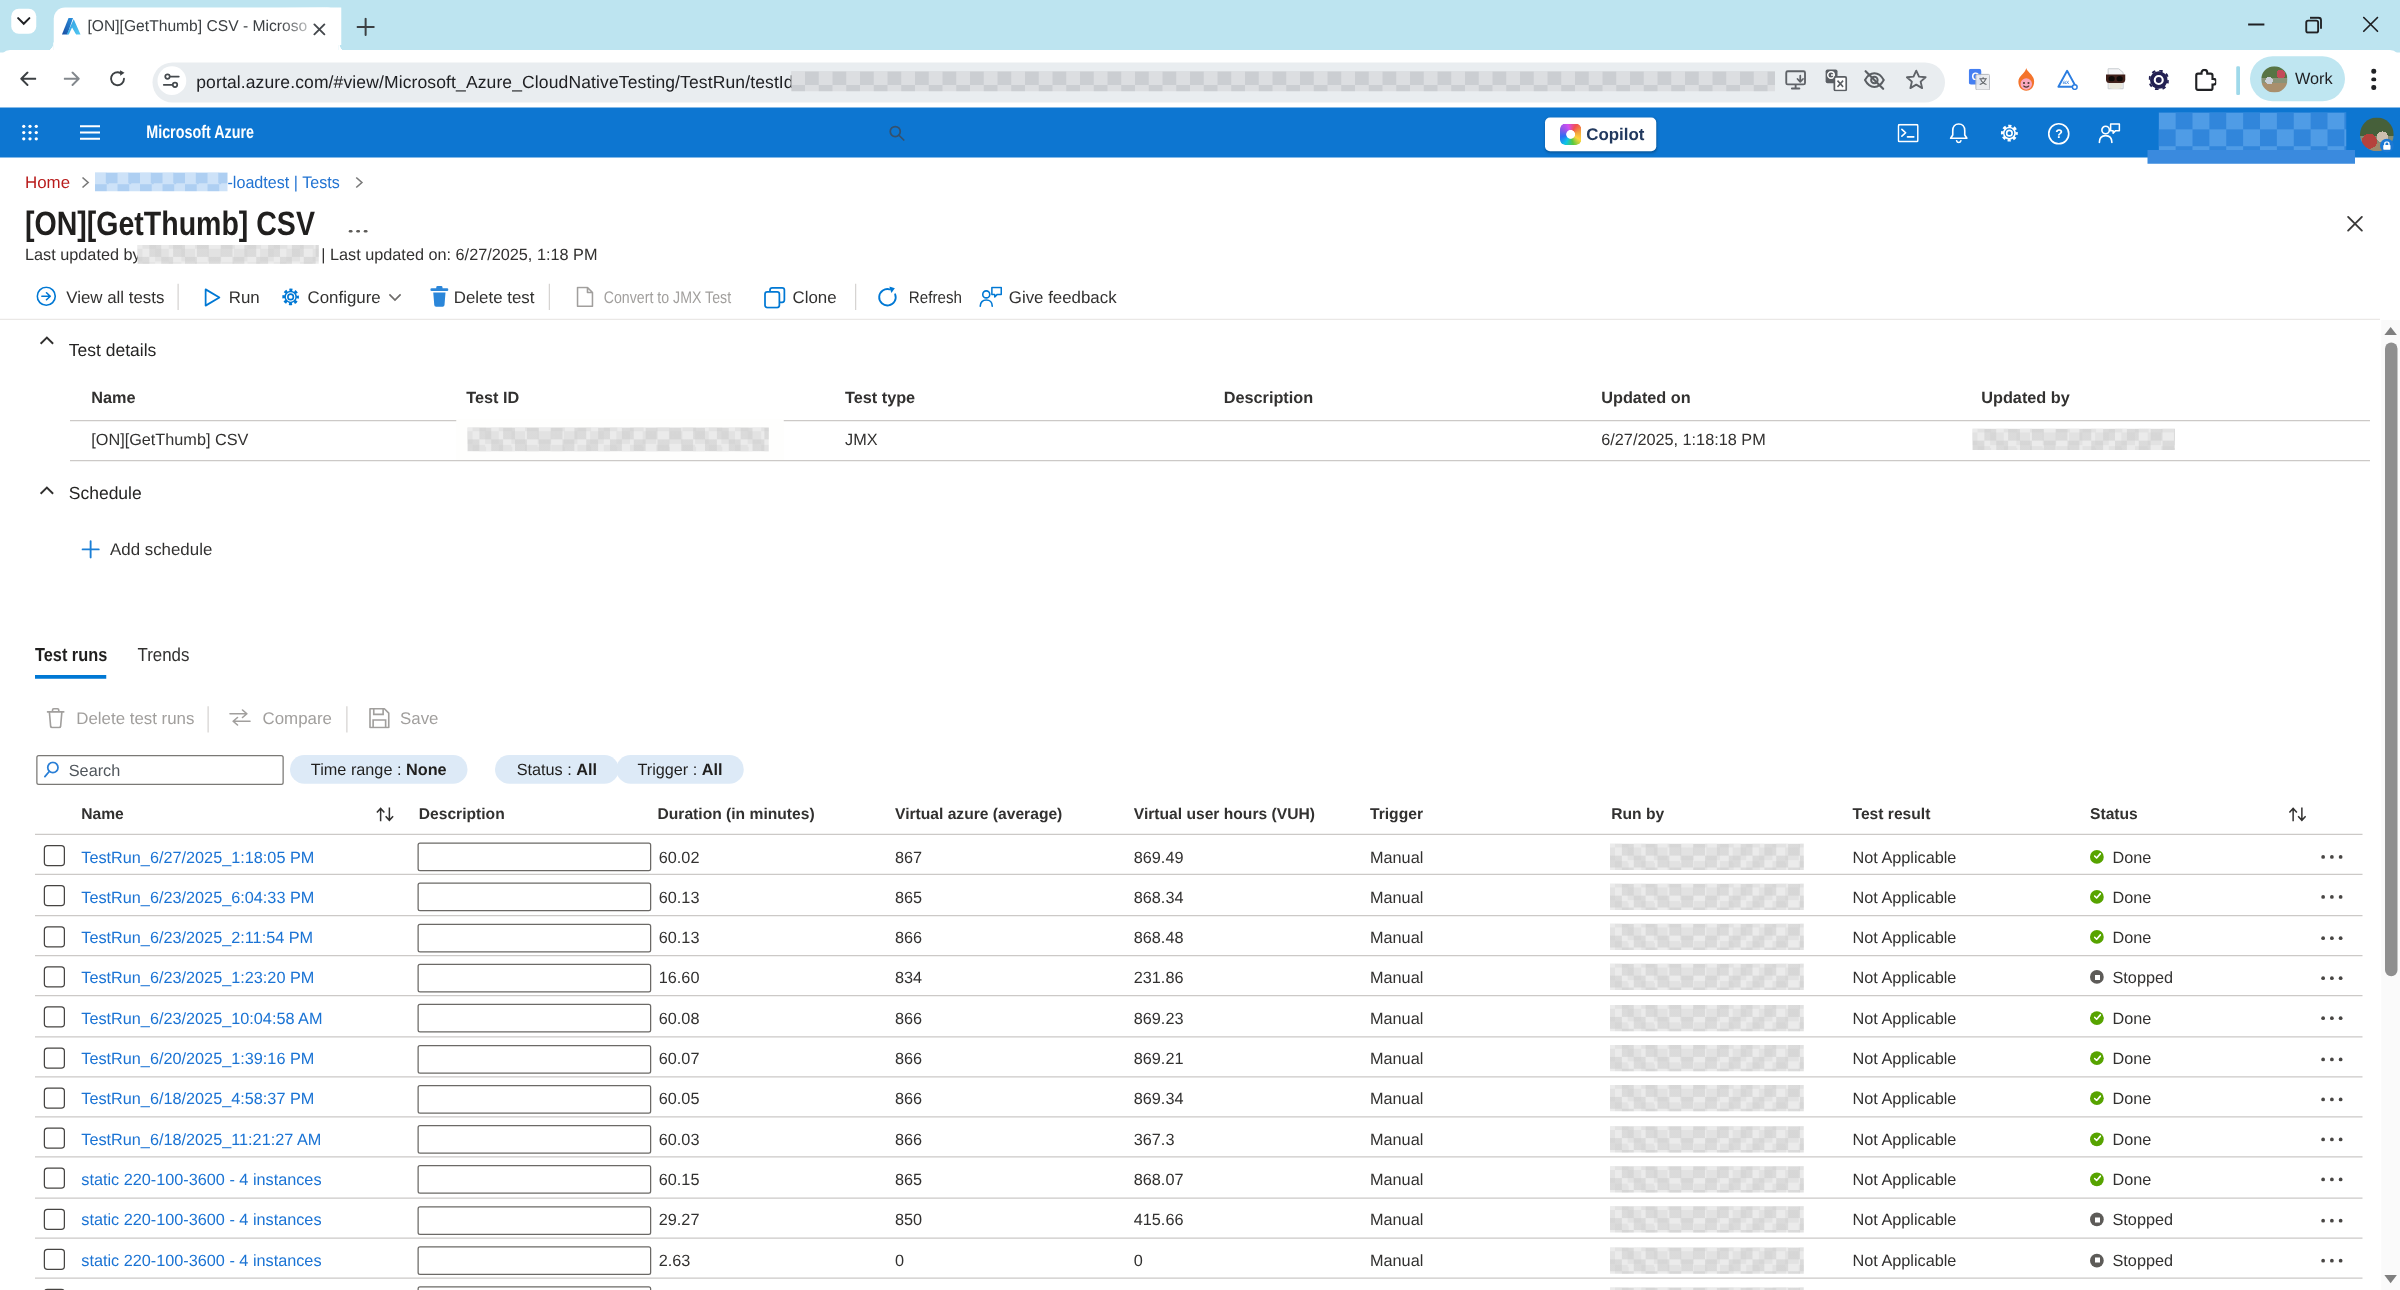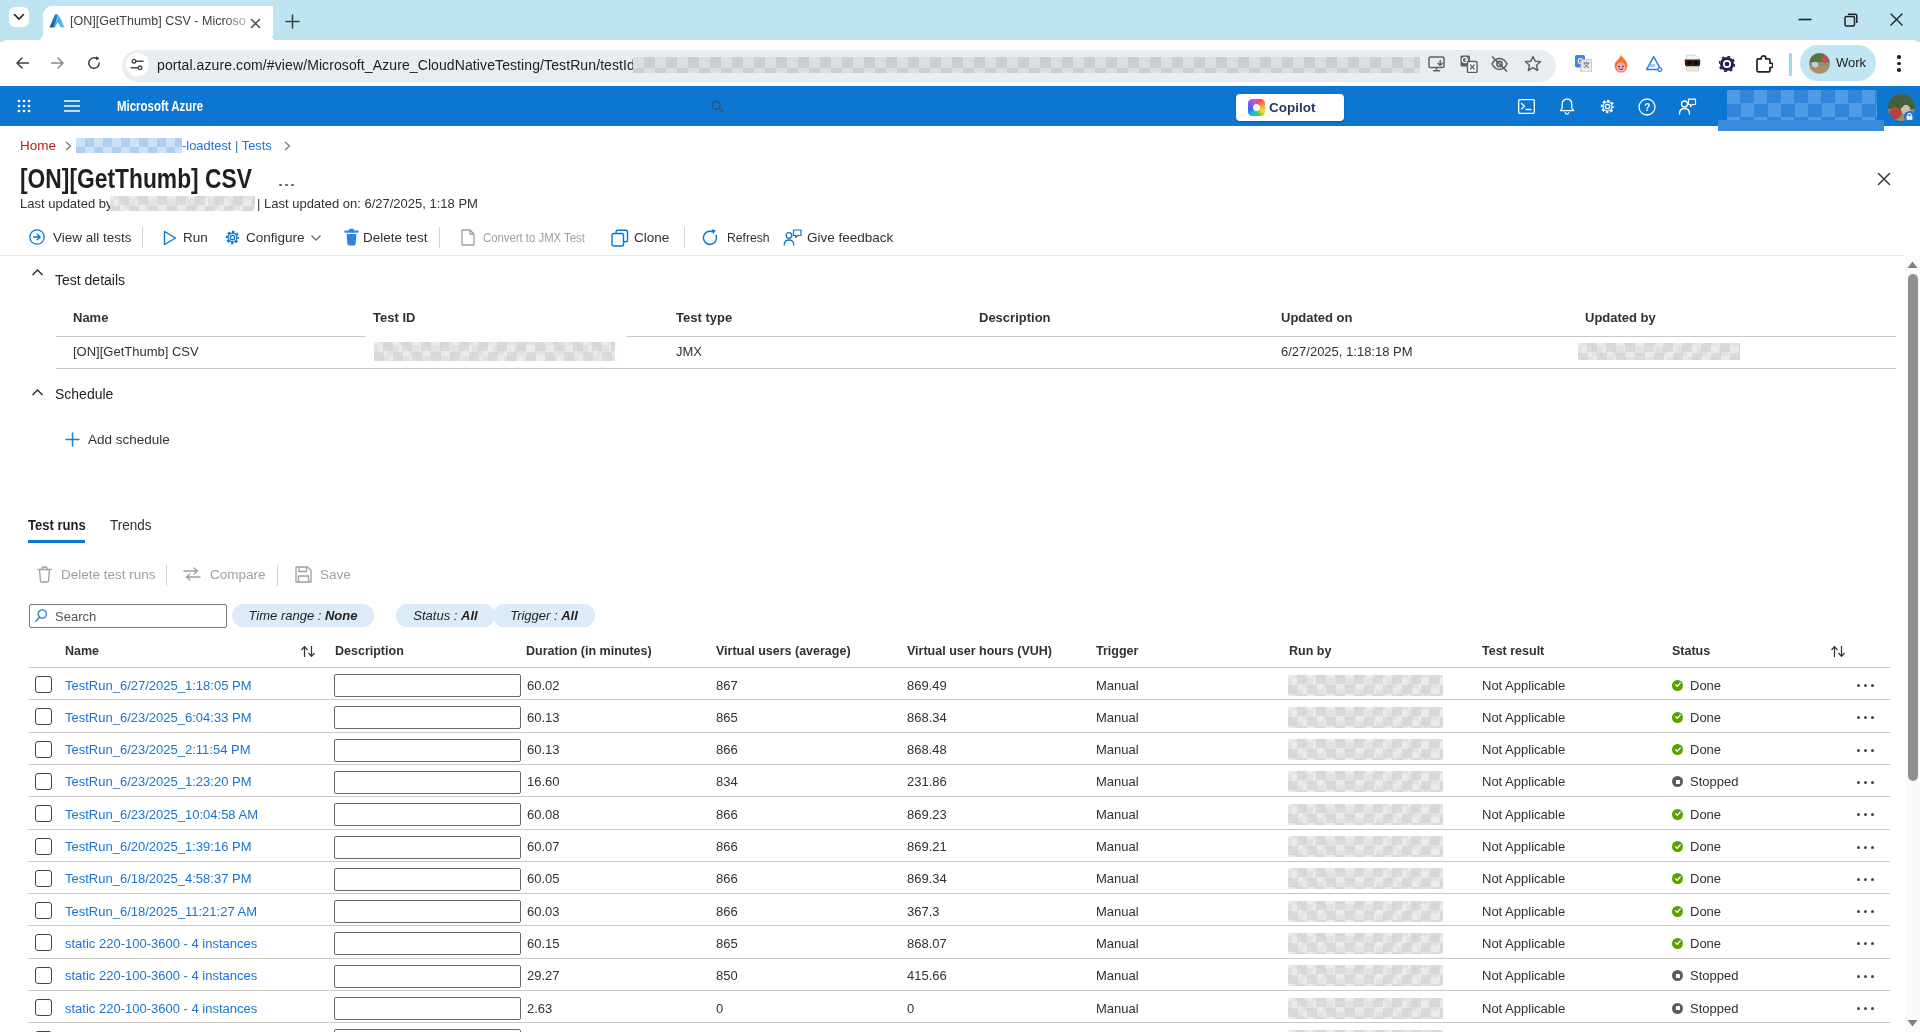--- a/index.html
+++ b/index.html
@@ -25,21 +25,21 @@
   #profpill { position:absolute; left:1800px; top:45px; width:76px; height:36px; background:#bfe6f1; border-radius:18px; }
   #profpill .av { position:absolute; left:9px; top:7.5px; width:21px; height:21px; border-radius:50%;
      background:radial-gradient(circle at 75% 30%, #c44b5a 0 3.5px, transparent 3.5px), radial-gradient(circle at 30% 55%, #cbd0d8 0 3px, transparent 3px), linear-gradient(180deg,#587444 0 45%, #8a9378 45% 62%, #a98f6d 62%); }
   #profpill .wk { position:absolute; left:36px; top:10px; font-size:13px; color:#202124; }
 
   
   #azbar { position:absolute; left:0; top:86px; width:1920px; height:40px; background:#0d76d1; }
   #azbrand { position:absolute; left:117px; top:98px; font-size:14.5px; font-weight:bold; color:#fff; transform:scaleX(0.79); transform-origin:0 0; }
   #azsearch { position:absolute; left:700px; top:94px; width:519px; height:26px; background:#c3dcf1; border-radius:2px; }
   #azsearch .ph { position:absolute; left:29px; top:5.5px; font-size:13px; color:#33506c; }
-  #copilot { position:absolute; left:1236px; top:94px; width:108px; height:27px; background:#fff; border-radius:4px; box-shadow:0 1px 2px rgba(0,0,0,.25); }
+  #copilot { position:absolute; left:1236px; top:94px; width:89px; height:27px; background:#fff; border-radius:4px; box-shadow:0 1px 2px rgba(0,0,0,.25); }
   #copilot .cl { position:absolute; left:12px; top:5px; width:17px; height:17px; border-radius:4px;
      background:conic-gradient(from 210deg, #0cc5e8, #2a6df4, #8a57e8, #d44ff0, #f25050, #f2a33c, #ffd43c, #59c93c, #0cc5e8);
      -webkit-mask:radial-gradient(circle at 50% 50%, transparent 0 3.2px, #000 3.8px); }
   #copilot .ct { position:absolute; left:33px; top:5.5px; font-size:13.5px; font-weight:bold; color:#22395e; }
   #azblur { position:absolute; left:1727px; top:90px; width:150px; height:30px; }
   #azav { position:absolute; left:1888px; top:94px; width:27px; height:27px; border-radius:50%;
      background:radial-gradient(circle at 28% 70%, #b5423c 0 6px, transparent 6px), radial-gradient(circle at 66% 58%, #cdbfae 0 4.5px, transparent 4.5px), linear-gradient(180deg,#46603a 0 55%, #848d74 55% 75%, #9d8a6b 75%); }
   #azlock { position:absolute; left:1903.5px; top:110.5px; width:11px; height:11px; border-radius:50%; background:#1b78d4; }
 
   
@@ -63,21 +63,21 @@
   .thinline { position:absolute; height:1px; background:#ccc9c7; }
 
   
   #tabruns { position:absolute; left:28px; top:516px; font-size:15px; font-weight:bold; color:#201f1e; transform:scaleX(0.87); transform-origin:0 0; }
   #tabtrends { position:absolute; left:110px; top:516px; font-size:15px; color:#323130; transform:scaleX(0.9); transform-origin:0 0; }
   #tabline { position:absolute; left:28px; top:540px; width:57px; height:3px; background:#0078d4; }
 
   
   #srch { position:absolute; left:29px; top:604px; width:198px; height:24px; border:1.5px solid #7a7875; border-radius:2px; background:#fff; }
   #srch .ph { position:absolute; left:25px; top:4px; font-size:13px; color:#50565c; }
-  .pill { position:absolute; top:604px; height:23px; background:#ddeaf7; border-radius:11.5px; font-size:13px; color:#201f1e; text-align:center; line-height:23px;font-style:italic; }
+  .pill { position:absolute; top:604px; height:23px; background:#ddeaf7; border-radius:11.5px; font-size:13px; color:#201f1e; text-align:center; line-height:23px; }
 
   
   .th { position:absolute; font-size:12.5px; font-weight:bold; color:#323130; white-space:nowrap; }
   .td { position:absolute; font-size:13px; color:#323130; white-space:nowrap; }
   .tdl { position:absolute; font-size:13px; color:#1a73d4; white-space:nowrap; }
   .cb { position:absolute; left:35px; width:17px; height:17px; border:1.8px solid #464442; border-radius:3px; background:#fff; }
   .dinput { position:absolute; left:334px; width:187px; height:23px; border:1px solid #6b6966; border-radius:2px; background:#fff; }
   .rline { position:absolute; left:28px; width:1862px; height:1px; background:#ccc9c7; }
   .runby { position:absolute; left:1288px; width:155px; height:21px; }
   .dots3 { position:absolute; left:1857px; width:20px; height:4px; }
@@ -417,21 +417,21 @@
   <div class="pill" style="left:396px;width:99px">Status : <b>All</b></div>
   <div class="pill" style="left:493px;width:102px">Trigger : <b>All</b></div>
 
   <div class="th" style="left:65px;top:644px">Name</div>
   <svg class="abs" style="left:300px;top:645px" width="16" height="13" viewBox="0 0 16 13">
       <path d="M4.5 12 V2 M1.5 5 L4.5 1.7 L7.5 5" stroke="#323130" stroke-width="1.2" fill="none"></path>
       <path d="M11.5 1 V11 M8.5 8 L11.5 11.3 L14.5 8" stroke="#323130" stroke-width="1.2" fill="none"></path>
     </svg>
   <div class="th" style="left:335px;top:644px">Description</div>
   <div class="th" style="left:526px;top:644px">Duration (in minutes)</div>
-  <div class="th" style="left:716px;top:644px">Virtual users (average)</div>
+  <div class="th" style="left:716px;top:644px">Virtual azure (average)</div>
   <div class="th" style="left:907px;top:644px">Virtual user hours (VUH)</div>
   <div class="th" style="left:1096px;top:644px">Trigger</div>
   <div class="th" style="left:1289px;top:644px">Run by</div>
   <div class="th" style="left:1482px;top:644px">Test result</div>
   <div class="th" style="left:1672px;top:644px">Status</div>
   <svg class="abs" style="left:1830px;top:645px" width="16" height="13" viewBox="0 0 16 13">
       <path d="M4.5 12 V2 M1.5 5 L4.5 1.7 L7.5 5" stroke="#323130" stroke-width="1.2" fill="none"></path>
       <path d="M11.5 1 V11 M8.5 8 L11.5 11.3 L14.5 8" stroke="#323130" stroke-width="1.2" fill="none"></path>
     </svg>
   <div class="rline" style="top:667px"></div>

